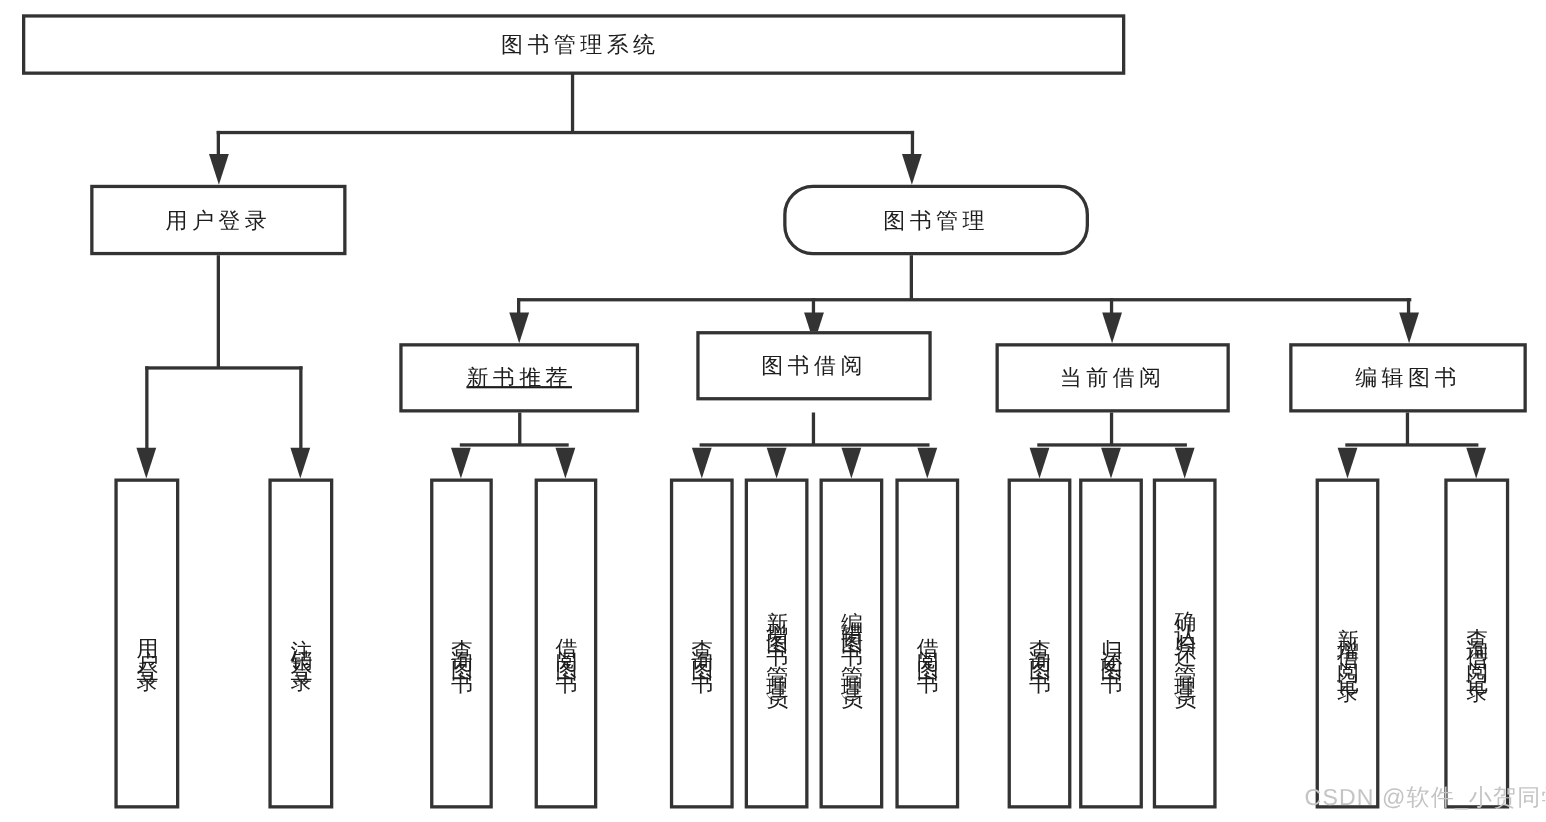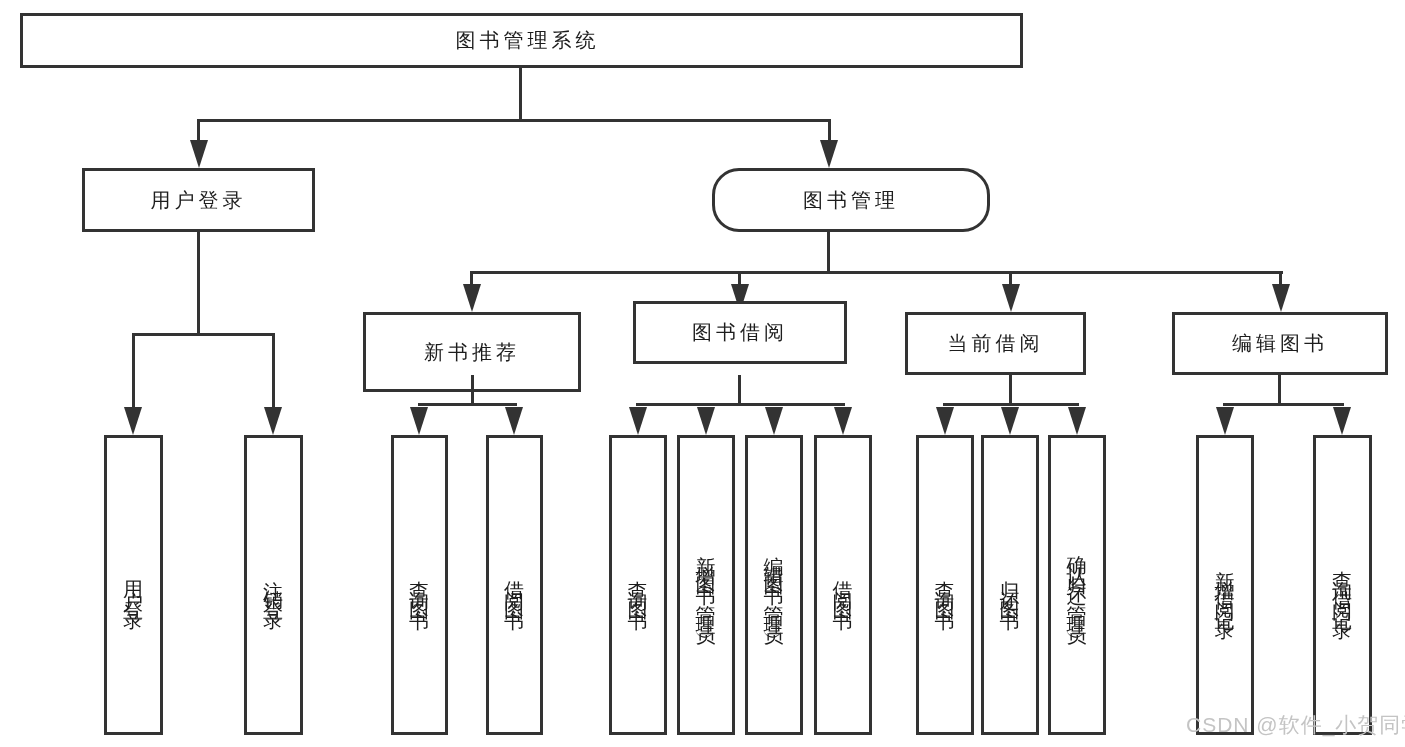--- a/index.html
+++ b/index.html
@@ -66,27 +66,27 @@
   <div class="hline" style="left:470px; top:271px; width:813px;"></div>
   <div class="vline" style="left:470px; top:271px; height:16px;"></div>
   <div class="vline" style="left:738px; top:271px; height:16px;"></div>
   <div class="vline" style="left:1009px; top:271px; height:16px;"></div>
   <div class="vline" style="left:1279px; top:271px; height:16px;"></div>
   <div class="arrow" style="left:463px; top:284px;"></div>
   <div class="arrow" style="left:731px; top:284px;"></div>
   <div class="arrow" style="left:1002px; top:284px;"></div>
   <div class="arrow" style="left:1272px; top:284px;"></div>
 
-  <div class="box" style="left:363px; top:312px; width:218px; height:80px;">
+  <div class="box" style="left:363px; top:312px; width:218px; height:63px;text-decoration:underline;">
     <span class="hlabel">新书推荐</span>
   </div>
   <div class="box" style="left:633px; top:301px; width:214px; height:63px;">
     <span class="hlabel">图书借阅</span>
   </div>
-  <div class="box" style="left:905px; top:312px; width:181px; height:63px;">
+  <div class="box" style="left:905px; top:312px; width:213px; height:63px;">
     <span class="hlabel">当前借阅</span>
   </div>
   <div class="box" style="left:1172px; top:312px; width:216px; height:63px;">
     <span class="hlabel">编辑图书</span>
   </div>
 
   <div class="vline" style="left:471px; top:375px; height:30px;"></div>
   <div class="hline" style="left:418px; top:403px; width:99px;"></div>
   <div class="arrow" style="left:410px; top:407px;"></div>
   <div class="arrow" style="left:505px; top:407px;"></div>

